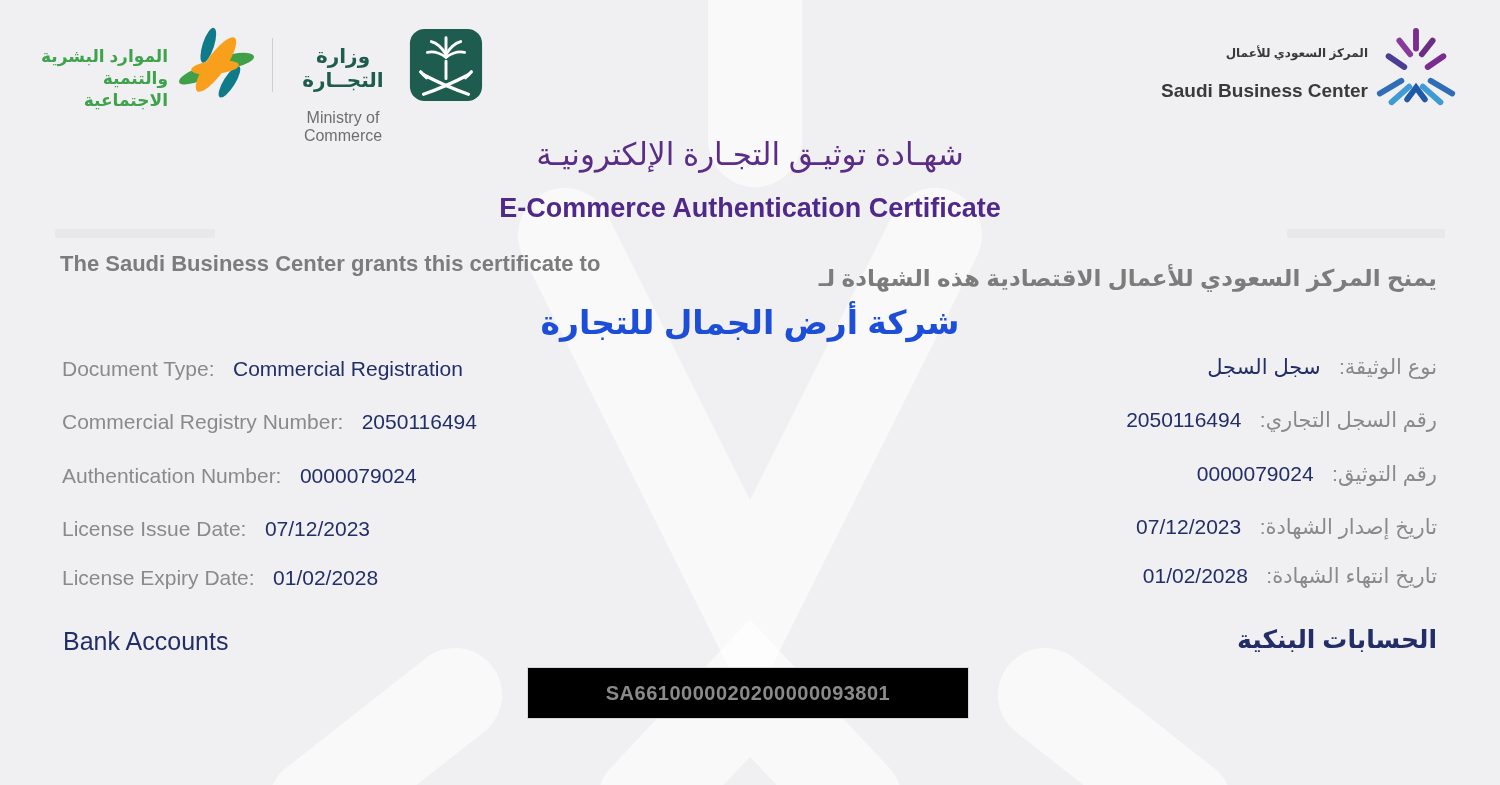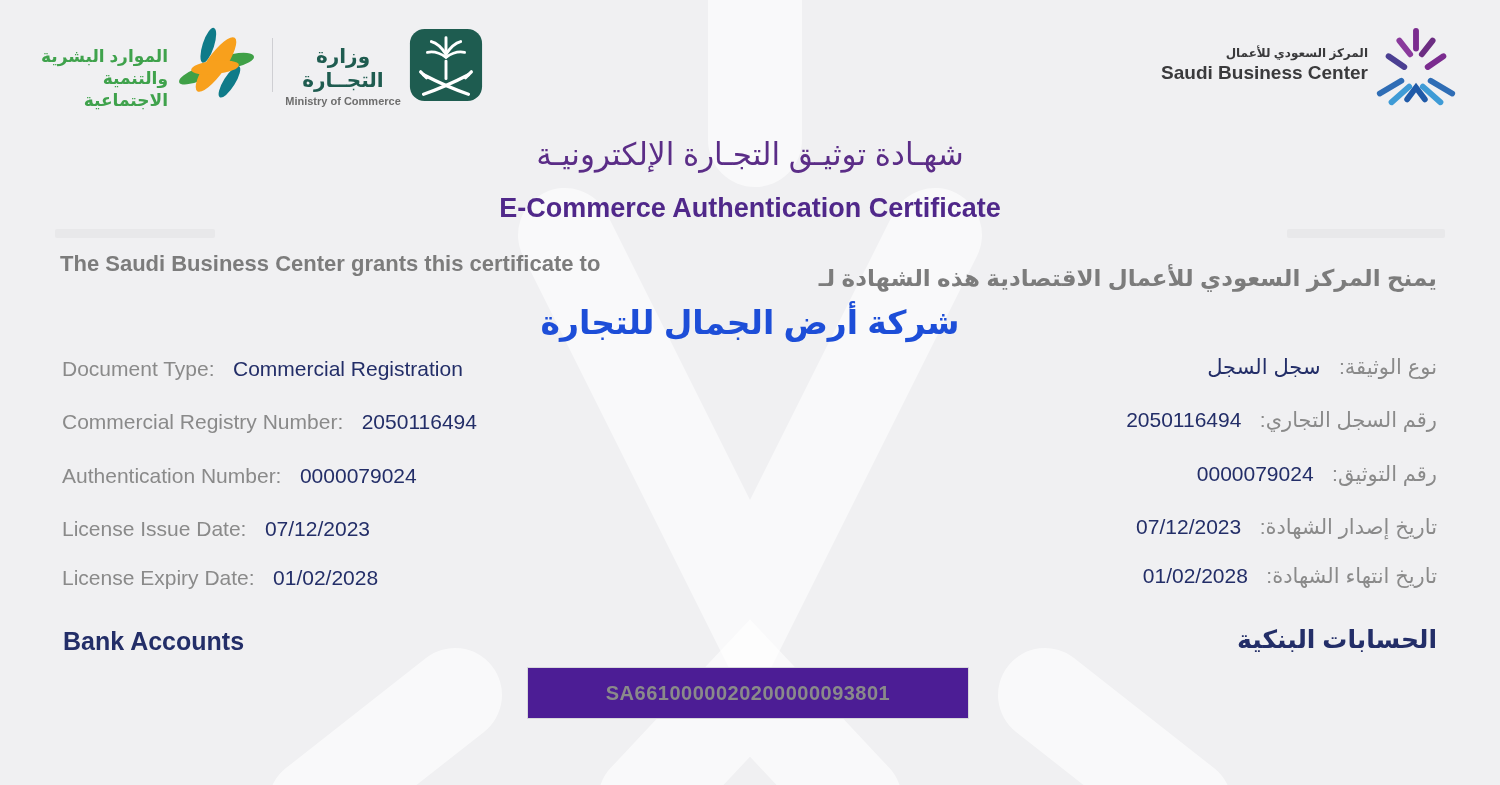--- a/index.html
+++ b/index.html
@@ -14,25 +14,25 @@
   .content{position:absolute;left:0;top:0;width:100%;height:100%;z-index:1;}
 
   
   .hdr-item{position:absolute;}
   .hr-text{left:38px;top:46px;width:130px;text-align:right;direction:rtl;
     color:#3fa24c;font-weight:bold;font-size:17px;line-height:22px;}
   .hr-star{left:168px;top:24px;}
   .hdr-divider{left:272px;top:38px;width:1px;height:54px;background:#cfcfd3;}
   .moc-text{left:282px;top:44px;width:122px;text-align:center;}
   .moc-ar{color:#1f5c50;font-weight:bold;font-size:20px;direction:rtl;}
-  .moc-en{color:#6e6e6e;font-size:11px;margin-top:3px;font-weight:bold;}
+  .moc-en{color:#6e6e6e;font-size:16px;margin-top:17px;}
   .moc-emblem{left:406px;top:26px;}
   .sbc-text{right:132px;top:46px;width:260px;text-align:right;}
   .sbc-ar{color:#3a3a3c;font-weight:bold;font-size:12px;direction:rtl;}
-  .sbc-en{color:#3a3a3c;font-weight:bold;font-size:19px;margin-top:2px;}
+  .sbc-en{color:#3a3a3c;font-weight:bold;font-size:19px;margin-top:20px;}
   .sbc-star{right:40px;top:24px;}
 
   
   .title-ar{position:absolute;left:0;top:136px;width:100%;text-align:center;direction:rtl;
     color:#5b2d87;font-weight:normal;font-size:31px;}
   .title-en{position:absolute;left:0;top:193px;width:100%;text-align:center;
     color:#50288a;font-weight:bold;font-size:27px;}
 
   .bar{position:absolute;top:229px;height:9px;background:#e8e8ea;border-radius:2px;}
   .bar-left{left:55px;width:160px;}
@@ -44,25 +44,25 @@
 
   .company{position:absolute;left:0;top:303px;width:100%;text-align:center;direction:rtl;
     color:#1d4ed8;font-weight:bold;font-size:33px;}
 
   
   .row-left{position:absolute;left:62px;white-space:nowrap;}
   .row-right{position:absolute;right:63px;direction:rtl;white-space:nowrap;text-align:right;}
   .flabel{color:#8a8a8a;font-size:21px;text-align:center;}
   .fvalue{color:#232e68;font-weight:normal;font-size:21px;margin-inline-start:14px;}
 
-  .bank-en{position:absolute;left:63px;top:627px;color:#232e68;font-weight:bold;font-size:25px;}
+  .bank-en{position:absolute;left:63px;top:627px;color:#232e68;font-weight:normal;font-size:25px;}
   .bank-ar{position:absolute;right:63px;top:625px;color:#232e68;font-weight:bold;font-size:25px;direction:rtl;}
 
   .iban-box{position:absolute;left:527px;top:667px;width:440px;height:50px;
-    background:#4c1d95;border:1px solid #d8d8db;
+    background:#000000;border:1px solid #d8d8db;
     display:flex;align-items:center;justify-content:center;}
   .iban-text{color:#8a8a8a;font-weight:bold;font-size:20px;letter-spacing:0.5px;}
 </style>
 </head>
 <body>
 
 <div class="page">
 
   <svg class="wm" width="1500" height="785" viewBox="0 0 1500 785">
     <g stroke="rgba(255,255,255,0.6)" stroke-width="94" fill="none" stroke-linecap="round">

